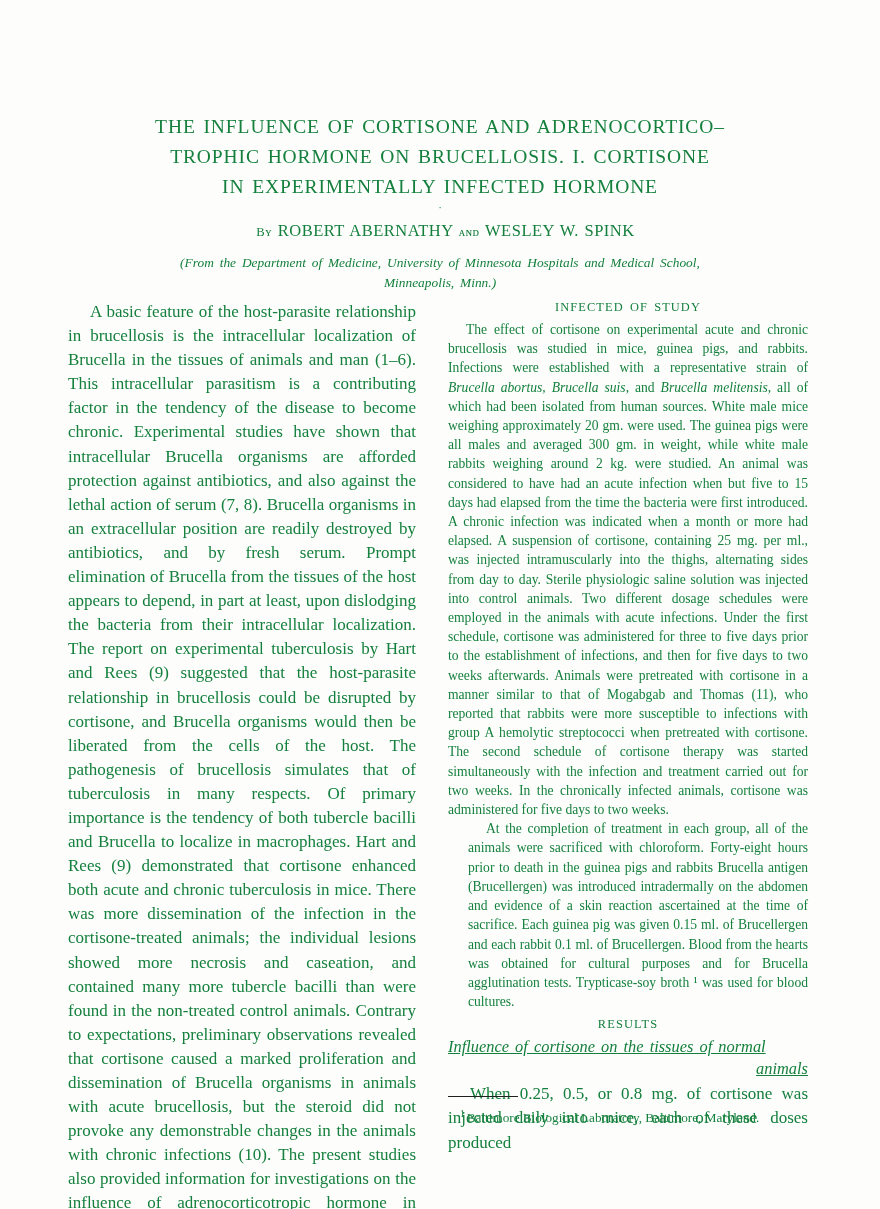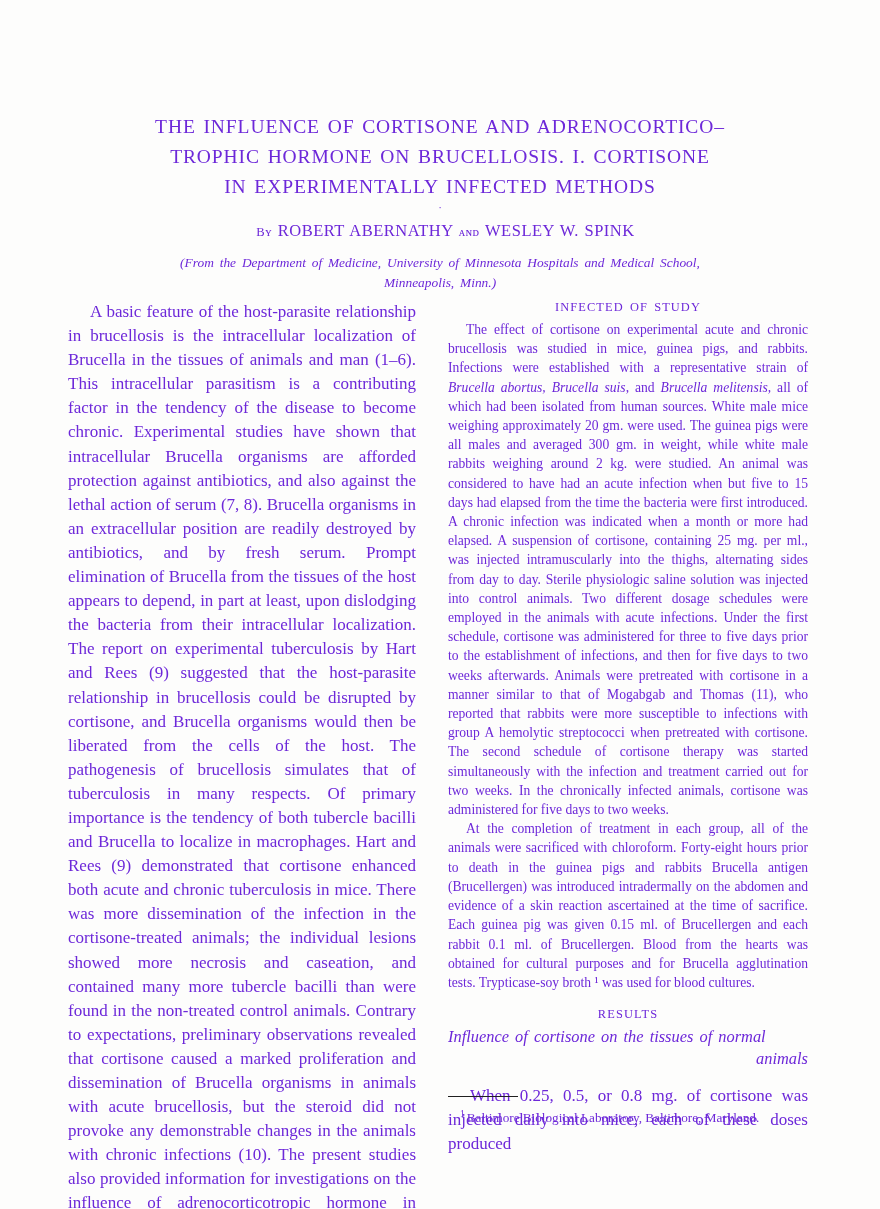--- a/index.html
+++ b/index.html
@@ -8,21 +8,21 @@
     padding: 0;
     background: #ffffff;
   }
   .page {
     position: relative;
     width: 880px;
     height: 1209px;
     background: #fdfdfc;
     margin: 0 auto;
     font-family: "Liberation Serif", "DejaVu Serif", serif;
-    color: #6d28d9;
+    color: #15803d;
     overflow: hidden;
   }
 
   
   .masthead {
     position: absolute;
     left: 0;
     top: 112px;
     width: 880px;
     text-align: center;
@@ -91,41 +91,42 @@
     -webkit-hyphens: none;
     hyphens: none;
   }
   .p-small {
     font-size: 13.6px;
     line-height: 19.2px;
     text-align: justify;
     text-indent: 18px;
     margin: 0;
   }
-  .p-small + .p-small { margin-top: 0; }
+  .p-small + .p-small { margin-top: 0; margin-left: 20px; }
 
   .sec-head {
     text-align: center;
     font-size: 12.4px;
     letter-spacing: 1.1px;
     margin: 0 0 5px 0;
     font-weight: normal;
     word-spacing: 2px;
   }
   .sec-head.results {
-    margin-top: 15px;
+    margin-top: 6px;
     margin-bottom: 4px;
   }
   .sub-head {
     font-style: italic;
     font-size: 16.4px;
     line-height: 22px;
     text-align: justify;
-    margin: 0 0 14px 0;
+    margin: 0 0 2px 0;
     word-spacing: 2px;
+    text-decoration: underline;
   }
   .sub-head .sub-head-2 {
     display: block;
     text-align: right;
     padding-left: 40px;
     word-spacing: normal;
   }
   em { font-style: italic; }
 
   
@@ -166,21 +167,21 @@
 </style>
 </head>
 <body>
 
 <div class="page">
 
   <div class="masthead">
     <h1 class="doc-title">
       <span>THE INFLUENCE OF CORTISONE AND ADRENOCORTICO–</span><br>
       <span>TROPHIC HORMONE ON BRUCELLOSIS.  I. CORTISONE</span><br>
-      <span>IN EXPERIMENTALLY INFECTED METHODS</span>
+      <span>IN EXPERIMENTALLY INFECTED HORMONE</span>
     </h1>
     <span class="title-dot">·</span>
 
     <div class="byline">
       <span class="smallcap">Bʏ</span>
       <span>ROBERT ABERNATHY</span>
       <span class="smallcap">ᴀɴᴅ</span>
       <span>WESLEY W. SPINK</span>
     </div>
 

